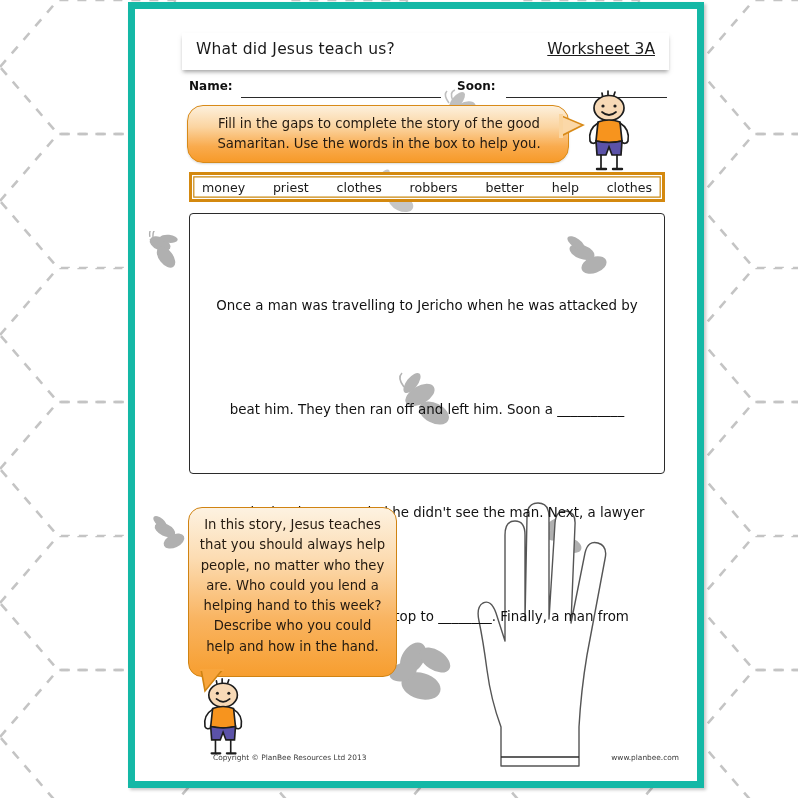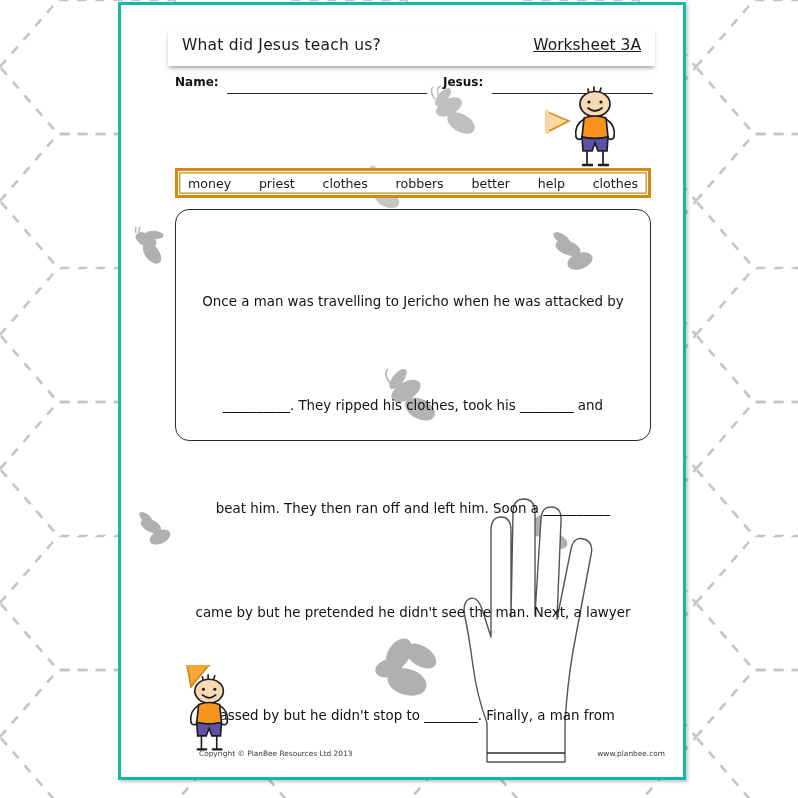--- a/index.html
+++ b/index.html
@@ -23,26 +23,26 @@
   #honeycomb {
     position: absolute;
     left: 0; top: 0;
     width: 798px; height: 798px;
     z-index: 0;
   }
 
   
   #page {
     position: absolute;
-    left: 118px;
+    left: 128px;
     top: 2px;
     width: 562px;
     height: 772px;
     background: #ffffff;
-    border: 3px solid #14b8a6;
+    border: 7px solid #14b8a6;
     box-shadow: 2px 2px 3px rgba(0,0,0,0.22);
     z-index: 2;
     overflow: hidden;
   }
 
   
   .bee {
     position: absolute;
     z-index: 3;
     pointer-events: none;
@@ -169,23 +169,23 @@
     color: #1b1b1b;
     white-space: nowrap;
   }
 
   
   #story-box {
     position: absolute;
     left: 54px;
     top: 204px;
     width: 476px;
-    height: 232px;
+    height: 261px;
     border: 1.6px solid #2b2b2b;
-    border-radius: 14px;
+    border-radius: 4px;
     background: transparent;
     z-index: 6;
     box-sizing: border-box;
   }
   #story-text {
     position: absolute;
     left: 11px;
     right: 11px;
     top: 6px;
     font-family: "DejaVu Sans", sans-serif;
@@ -372,24 +372,27 @@
     </div>
 
     <div id="header-band">
       <div id="worksheet-title">What did Jesus teach us?</div>
       <div id="worksheet-number">Worksheet 3A</div>
     </div>
 
     <div id="namedate">
       <span id="name-label" class="nd-label">Name:</span>
       <span id="name-rule" class="nd-rule"></span>
-      <span id="date-label" class="nd-label">Jesus:</span>
+      <span id="date-label" class="nd-label">Soon:</span>
       <span id="date-rule" class="nd-rule"></span>
     </div>
 
+    <div id="instruction-bubble">
+      <div id="instruction-text">Fill in the gaps to complete the story of the good Samaritan. Use the words in the box to help you.</div>
+    </div>
     <svg id="bubble-tail" width="26" height="30" viewBox="0 0 26 30" xmlns="http://www.w3.org/2000/svg">
       <path d="M0 2 L24 12 L0 24 Z" fill="#fbd8a8" stroke="#d88a18" stroke-width="1.6"></path>
       <rect x="-2" y="1" width="6" height="24" fill="#fad5a0" stroke="none"></rect>
     </svg>
 
     <svg id="boy-top" width="72" height="86" viewBox="0 0 72 86" xmlns="http://www.w3.org/2000/svg">
       <g stroke="#1d1d1d" stroke-width="1.7" fill="none" stroke-linecap="round">
 
         <path d="M28 10 L27 4 M33 8 L33 2 M38 9 L40 3"></path>
 
@@ -419,31 +422,33 @@
       <span class="word-chip">clothes</span>
       <span class="word-chip">robbers</span>
       <span class="word-chip">better</span>
       <span class="word-chip">help</span>
       <span class="word-chip">clothes</span>
     </div>
 
     <div id="story-box">
       <div id="story-text">
         <span class="story-line">Once a man was travelling to Jericho when he was attacked by</span>
-        <span class="story-line">__________. They ripped his clothes, took his ________ and</span>
         <span class="story-line">beat him. They then ran off and left him. Soon a __________</span>
         <span class="story-line">came by but he pretended he didn't see the man. Next, a lawyer</span>
         <span class="story-line">passed by but he didn't stop to ________. Finally, a man from</span>
         
         
         
         
       </div>
     </div>
 
+    <div id="reflect-bubble">
+      <div id="reflect-text">In this story, Jesus teaches that you should always help people, no matter who they are. Who could you lend a helping hand to this week? Describe who you could help and how in the hand.</div>
+    </div>
     <svg id="reflect-tail" width="32" height="26" viewBox="0 0 32 26" xmlns="http://www.w3.org/2000/svg">
       <path d="M4 0 L26 0 L8 22 Z" fill="#f8a53c" stroke="#d08312" stroke-width="1.6"></path>
       <rect x="3" y="-3" width="24" height="5" fill="#f8a53c" stroke="none"></rect>
     </svg>
 
     <svg id="boy-bottom" width="72" height="82" viewBox="0 0 72 86" xmlns="http://www.w3.org/2000/svg">
       <g stroke="#1d1d1d" stroke-width="1.7" fill="none" stroke-linecap="round">
         <path d="M28 10 L27 4 M33 8 L33 2 M38 9 L40 3"></path>
         <ellipse cx="34" cy="19" rx="15" ry="12.5" fill="#f7d9b6"></ellipse>
         <circle cx="28" cy="17" r="1.6" fill="#1d1d1d" stroke="none"></circle>

